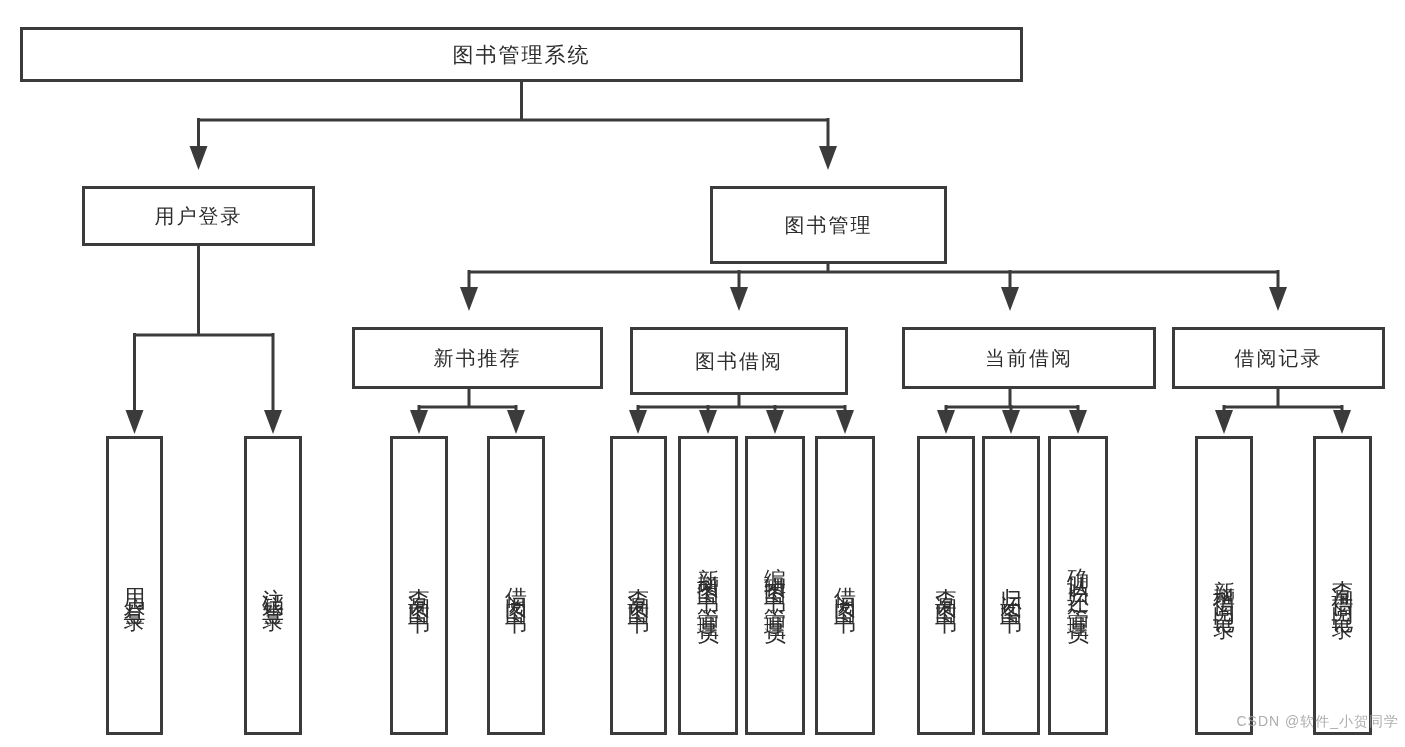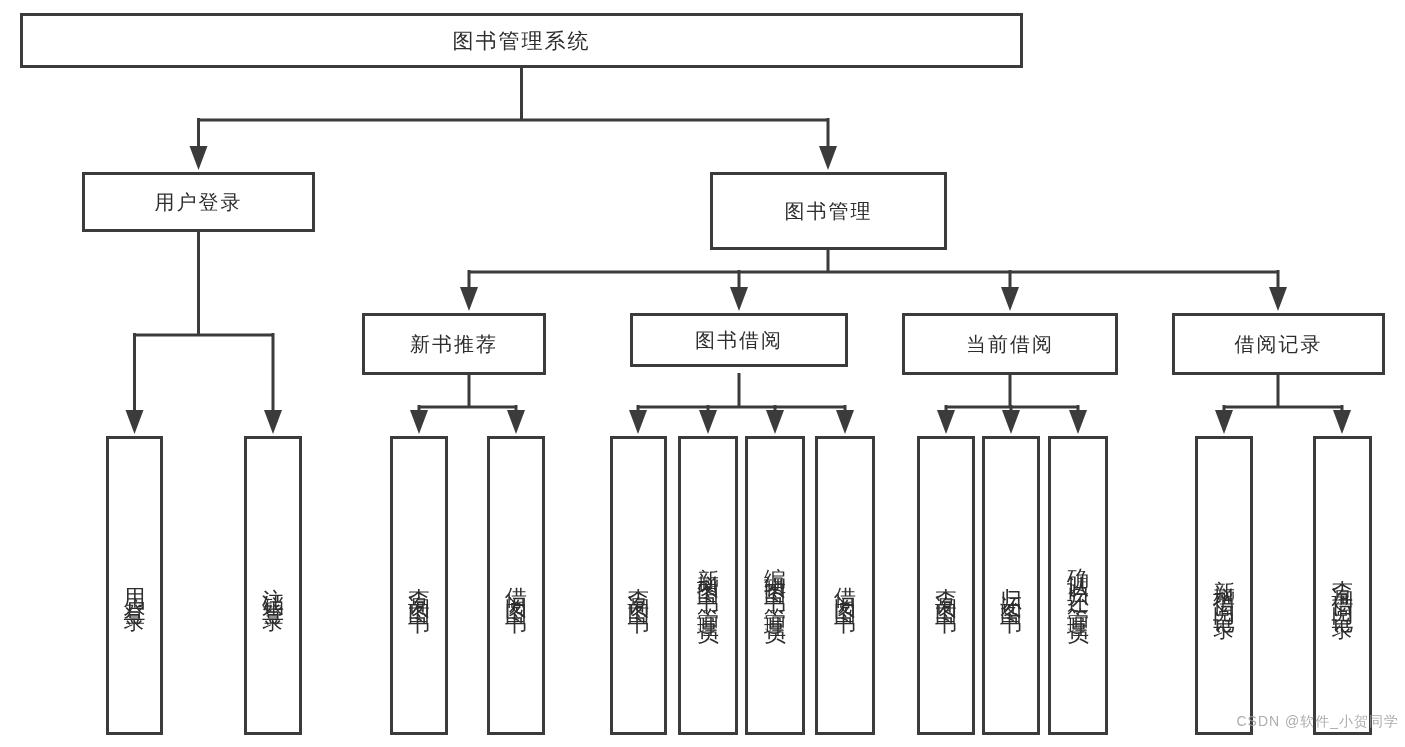--- a/index.html
+++ b/index.html
@@ -6,21 +6,21 @@
   #stage {
     position:relative; width:1405px; height:747px; background:#ffffff;
     font-family:"Liberation Sans", sans-serif; overflow:hidden;
   }
   .box {
     position:absolute; box-sizing:border-box;
     border:3px solid #3b3b3b; background:#ffffff;
     display:flex; align-items:center; justify-content:center;
     color:#2d2d2d;
   }
-  .h-box { font-size:20px; letter-spacing:2px; }
+  .h-box { font-size:20px; letter-spacing:2px;margin-top:14px; }
   .root-box { font-size:21px; }
   .v-box span {
     writing-mode:vertical-rl; text-orientation:mixed;
     font-size:22px; letter-spacing:8px; line-height:1;
   }
   #wires { position:absolute; left:0; top:0; width:1405px; height:747px; }
   #wires path { fill:none; stroke:#3b3b3b; stroke-width:3; }
   #wires polygon { fill:#3b3b3b; stroke:none; }
   #watermark {
     position:absolute; right:6px; top:713px;
@@ -73,27 +73,27 @@
     <span>图书管理系统</span>
   </div>
 
   <div class="box h-box" style="left:82px; top:172px; width:233px; height:60px;">
     <span>用户登录</span>
   </div>
   <div class="box h-box" style="left:710px; top:172px; width:237px; height:78px;">
     <span>图书管理</span>
   </div>
 
-  <div class="box h-box" style="left:362px; top:313px; width:184px; height:62px;">
+  <div class="box h-box" style="left:352px; top:313px; width:251px; height:62px;">
     <span>新书推荐</span>
   </div>
-  <div class="box h-box" style="left:630px; top:313px; width:218px; height:54px;">
+  <div class="box h-box" style="left:630px; top:313px; width:218px; height:68px;">
     <span>图书借阅</span>
   </div>
-  <div class="box h-box" style="left:902px; top:313px; width:216px; height:62px;">
+  <div class="box h-box" style="left:902px; top:313px; width:254px; height:62px;">
     <span>当前借阅</span>
   </div>
   <div class="box h-box" style="left:1172px; top:313px; width:213px; height:62px;">
     <span>借阅记录</span>
   </div>
 
   <div class="box v-box" style="left:106px; top:436px; width:57px; height:299px;">
     <span>用户登录</span>
   </div>
   <div class="box v-box" style="left:244px; top:436px; width:58px; height:299px;">

